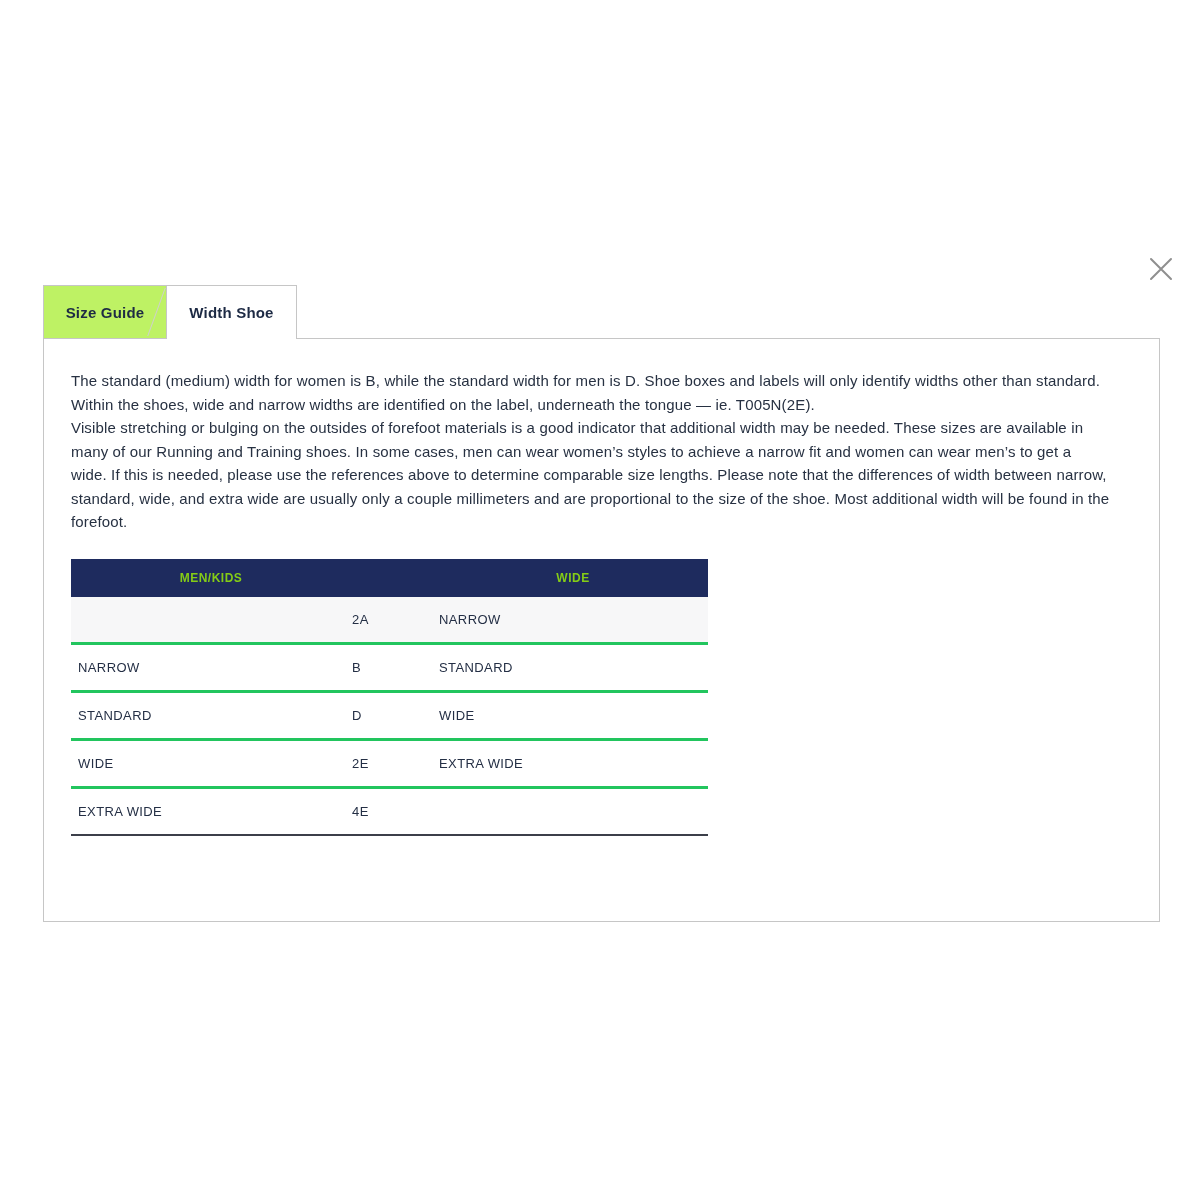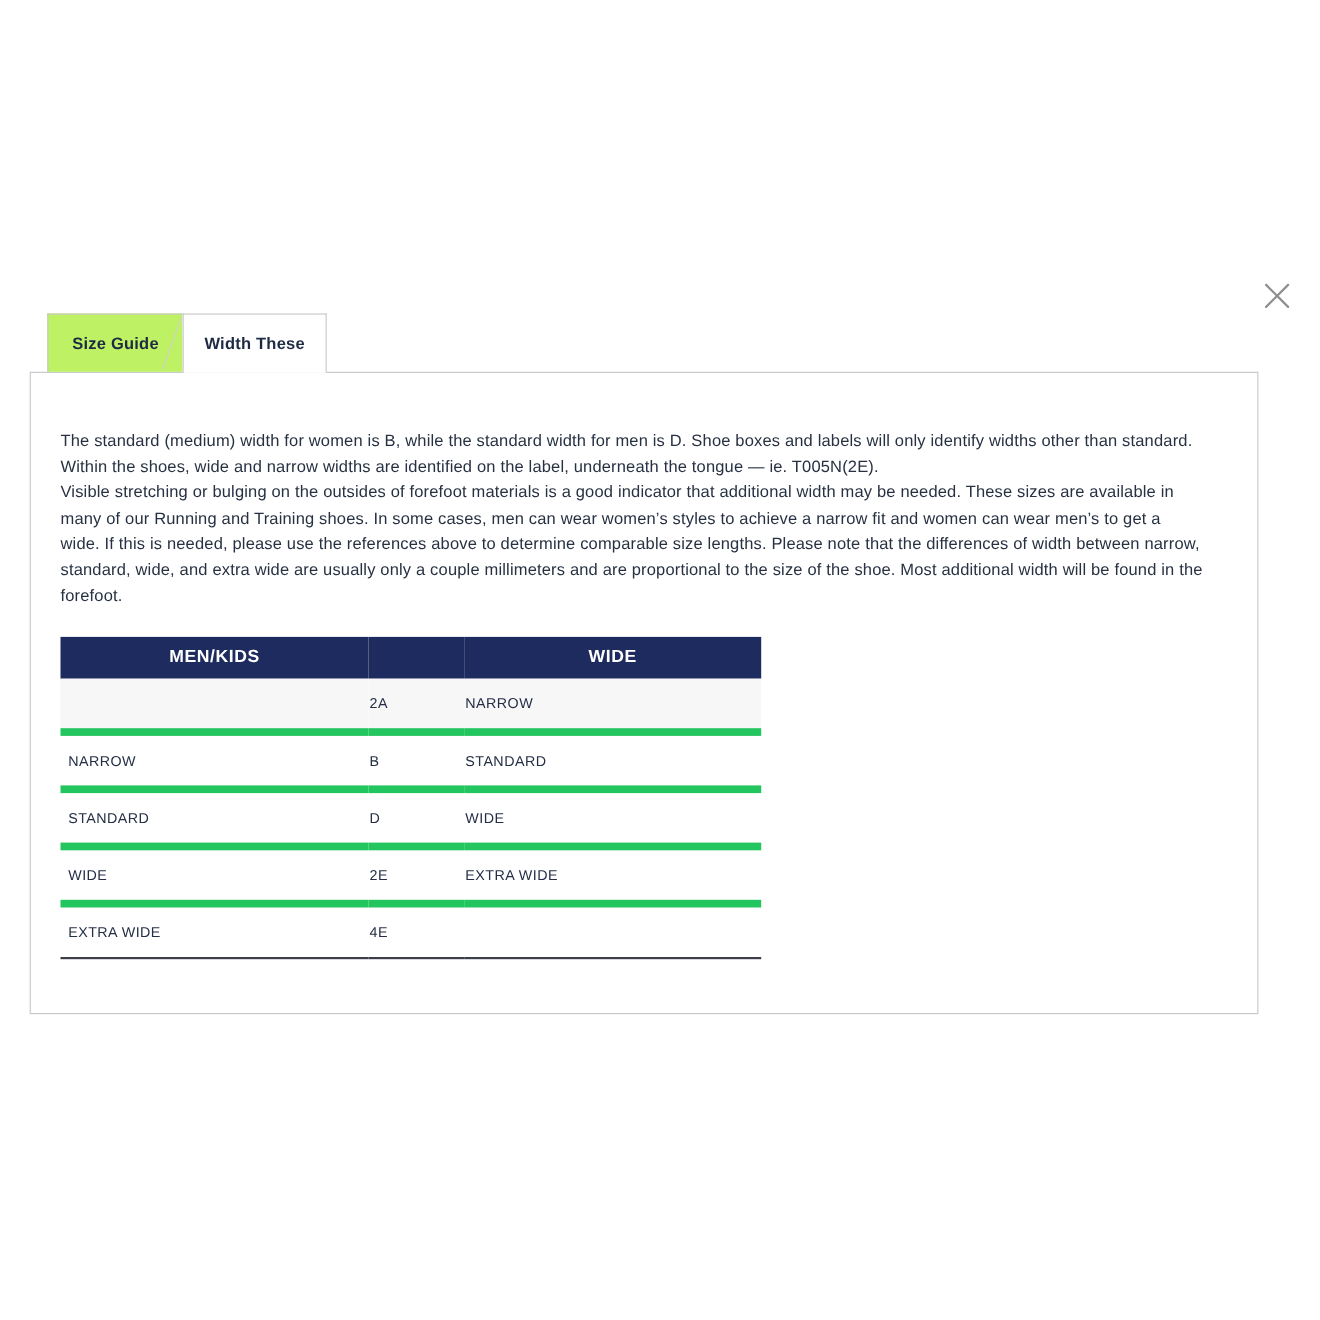--- a/index.html
+++ b/index.html
@@ -74,28 +74,28 @@
     width: 131px;
     height: 54px;
     margin-bottom: -1px;
     z-index: 3;
     background: #ffffff;
   }
 
   
   .panel {
     position: absolute;
-    left: 27px;
+    left: 43px;
     top: 338px;
     width: 1117px;
     height: 584px;
     box-sizing: border-box;
     border: 1px solid #c6c6c6;
     background: #ffffff;
-    padding: 50px 48px 0 27px;
+    padding: 30px 48px 0 27px;
     z-index: 1;
   }
 
   .panel p {
     margin: 0;
     font-size: 15px;
     line-height: 23.5px;
     letter-spacing: 0.15px;
     color: #273142;
   }
@@ -104,53 +104,53 @@
 
   
   table.width-table {
     border-collapse: collapse;
     margin-top: 25px;
     width: 637px;
     table-layout: fixed;
   }
   table.width-table th {
     background: #1e2b5e;
-    color: #ffffff;
-    font-size: 16px;
+    color: #84cc16;
+    font-size: 12px;
     font-weight: 700;
     height: 36px;
     letter-spacing: 0.5px;
     text-align: center;
   }
   table.width-table td {
     font-size: 13px;
     height: 43px;
     letter-spacing: 0.4px;
     color: #242f45;
     vertical-align: middle;
   }
   td.c1 { padding-left: 7px; }
-  tbody tr { border-bottom: 7px solid #22c55e; background: #ffffff; }
+  tbody tr { border-bottom: 3px solid #22c55e; background: #ffffff; }
   tbody tr:first-child { background: #f7f7f8; }
   tbody tr:last-child { border-bottom: 2px solid #3c3f4a; }
 </style>
 </head>
 <body>
 
 <div>
 
   <button class="close-btn" aria-label="Close">
     <svg width="34" height="34" viewBox="0 0 34 34">
       <path d="M7 7 L27 27 M27 7 L7 27" stroke="#8f8f8f" stroke-width="2" fill="none" stroke-linecap="round"></path>
     </svg>
   </button>
 
   <div class="tabbar">
     <div class="tab tab-size">Size Guide</div>
-    <div class="tab tab-width">Width These</div>
+    <div class="tab tab-width">Width Shoe</div>
   </div>
 
   <div class="panel">
 
     <p class="intro">The standard (medium) width for women is B, while the standard width for men is D. Shoe boxes and labels will only identify widths other than standard. Within the shoes, wide and narrow widths are identified on the label, underneath the tongue — ie. T005N(2E).</p>
 
 
     <p>Visible stretching or bulging on the outsides of forefoot materials is a good indicator that additional width may be needed. These sizes are available in many of our Running and Training shoes. In some cases, men can wear women’s styles to achieve a narrow fit and women can wear men’s to get a wide. If this is needed, please use the references above to determine comparable size lengths. Please note that the differences of width between narrow, standard, wide, and extra wide are usually only a couple millimeters and are proportional to the size of the shoe. Most additional width will be found in the forefoot.</p>
 
     <table class="width-table">

